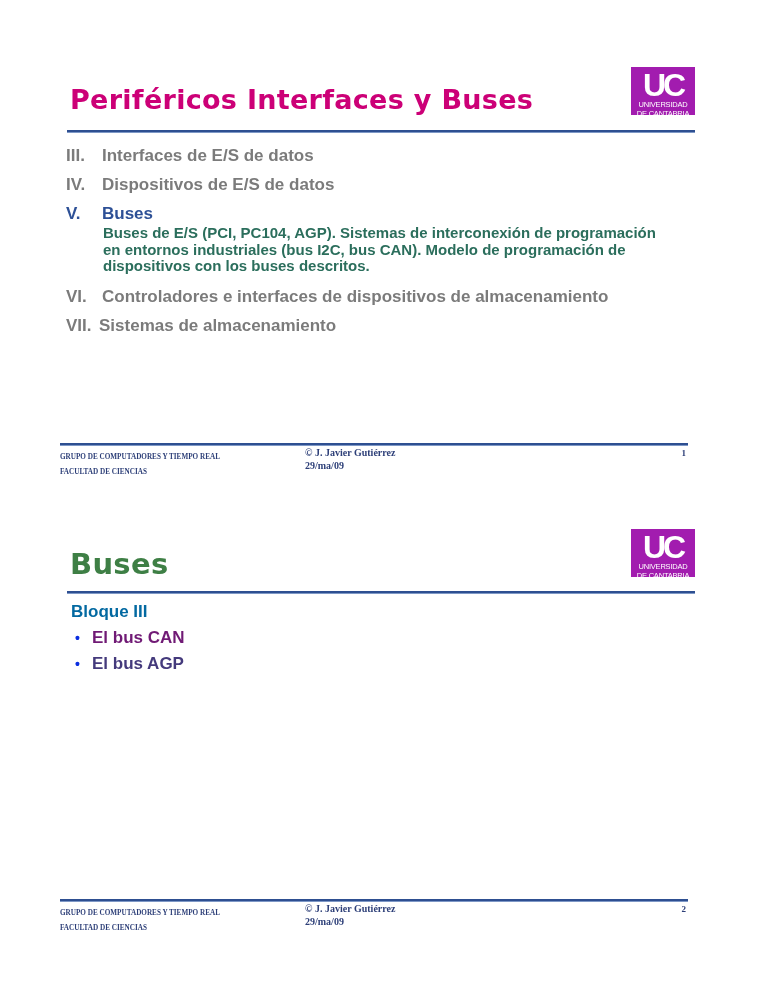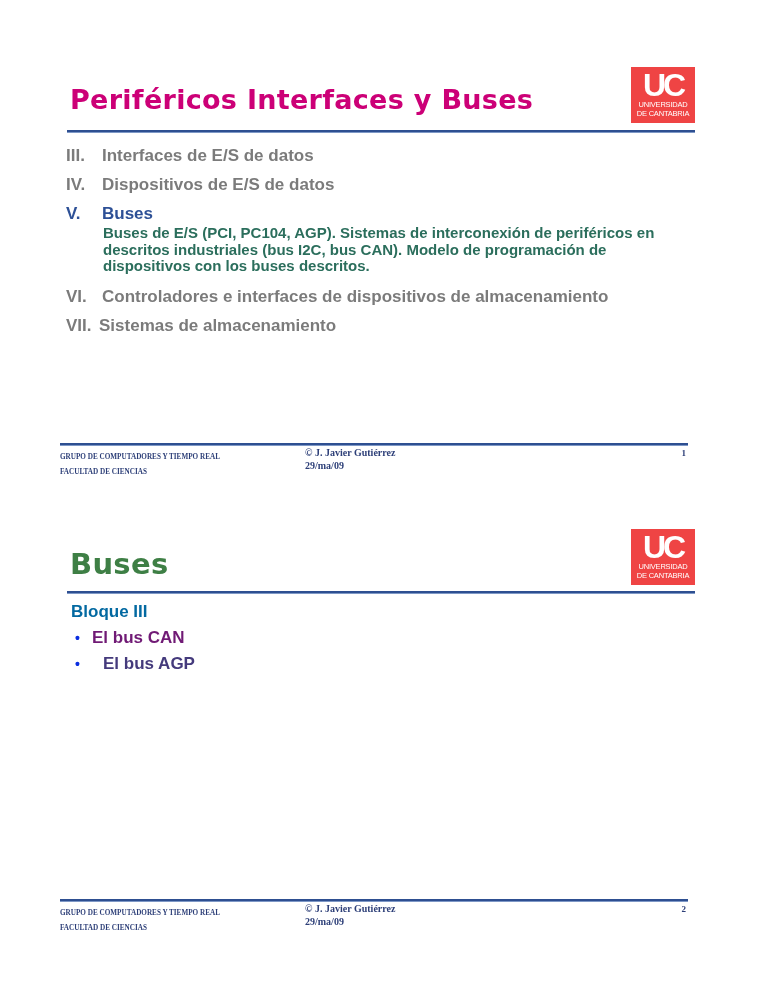--- a/index.html
+++ b/index.html
@@ -9,21 +9,21 @@
     #slide2 { top: 497px; height: 497px; }
 
     .title { position: absolute; left: 70px; font-family: "DejaVu Sans", sans-serif; font-weight: bold; letter-spacing: 0.3px; }
     #slide1 .title { top: 84px; font-size: 27px; color: #cc0077; }
     #slide2 .title { top: 50px; font-size: 29px; color: #3e7f45; }
 
     .rule { position: absolute; left: 67px; width: 628px; height: 2px; background: #2e4f91; border-bottom: 1px solid #7e98c6; }
     #slide1 .rule-top { top: 130px; }
     #slide2 .rule-top { top: 94px; }
 
-    .logo { position: absolute; width: 64px; height: 56px; background: #ef4444; color: #fff; text-align: center; }
+    .logo { position: absolute; width: 64px; height: 48px; background: #a21caf; color: #fff; text-align: center; }
     #slide1 .logo { left: 631px; top: 67px; }
     #slide2 .logo { left: 631px; top: 32px; }
     .logo .uc { display: block; font-family: "Liberation Sans", sans-serif; font-weight: bold; font-size: 32px; line-height: 30px; letter-spacing: -3px; margin-top: 3px; }
     .logo .uni { display: block; font-size: 7.5px; line-height: 9px; letter-spacing: -0.2px; }
 
     .toc { position: absolute; left: 66px; top: 141px; width: 660px; margin: 0; padding: 0; list-style: none; }
     .toc li { position: relative; font-weight: bold; font-size: 17px; line-height: 29px; color: #7b7b7b; }
     .toc .num { display: inline-block; width: 36px; }
     .toc li.active { color: #2d5096; }
     .toc .sub { display: block; margin-left: 37px; margin-top: -3px; margin-bottom: 7px; width: 560px; font-size: 15px; line-height: 16.5px; color: #2b6e5c; }
@@ -36,39 +36,39 @@
     .footer .f-left { position: absolute; left: 0; top: 7px; font-family: "Liberation Serif", serif; font-weight: bold; font-size: 7.2px; line-height: 15px; color: #2d3f78; }
     .footer .f-center { position: absolute; left: 245px; top: 3px; width: 120px; text-align: left; font-family: "Liberation Serif", serif; font-weight: bold; font-size: 10px; line-height: 13px; color: #2d3f78; }
     .footer .f-page { position: absolute; right: 2px; top: 5px; font-family: "Liberation Serif", serif; font-weight: bold; font-size: 9px; color: #2d3f78; }
 
     .block { position: absolute; left: 71px; top: 102px; }
     .block .heading { font-weight: bold; font-size: 17px; line-height: 26px; color: #0369a1; }
     .block ul { margin: 0; padding: 0; list-style: none; }
     .block li { font-weight: bold; font-size: 17px; line-height: 26px; padding-left: 4px; }
     .block li .bullet { display: inline-block; width: 17px; color: #0a2ee0; font-size: 14px; }
     .block li.current .txt { color: #701a75; }
-    .block li.normal .txt { color: #443a7c; margin-left: 11px; }
+    .block li.normal .txt { color: #443a7c; }
   </style>
 </head>
 <body>
 
 <div class="slide" id="slide1">
   <div class="title">Periféricos Interfaces y Buses</div>
   <div class="logo">
     <span class="uc">UC</span>
     <span class="uni">UNIVERSIDAD</span>
     <span class="uni">DE CANTABRIA</span>
   </div>
   <div class="rule rule-top"></div>
 
   <ul class="toc">
     <li><span class="num">III.</span><span>Interfaces de E/S de datos</span></li>
     <li><span class="num">IV.</span><span>Dispositivos de E/S de datos</span></li>
     <li class="active"><span class="num">V.</span><span>Buses</span>
-      <span class="sub">Buses de E/S (PCI, PC104, AGP). Sistemas de interconexión de periféricos en descritos industriales (bus I2C, bus CAN). Modelo de programación de dispositivos con los buses descritos.</span>
+      <span class="sub">Buses de E/S (PCI, PC104, AGP). Sistemas de interconexión de programación en entornos industriales (bus I2C, bus CAN). Modelo de programación de dispositivos con los buses descritos.</span>
     </li>
     <li><span class="num">VI.</span><span>Controladores e interfaces de dispositivos de almacenamiento</span></li>
     <li class="tight"><span class="num">VII.</span><span>Sistemas de almacenamiento</span></li>
   </ul>
 
   <div class="footer">
     <div class="frule"></div>
     <div class="f-left">
       <div>GRUPO DE COMPUTADORES Y TIEMPO REAL</div>
       <div>FACULTAD DE CIENCIAS</div>

